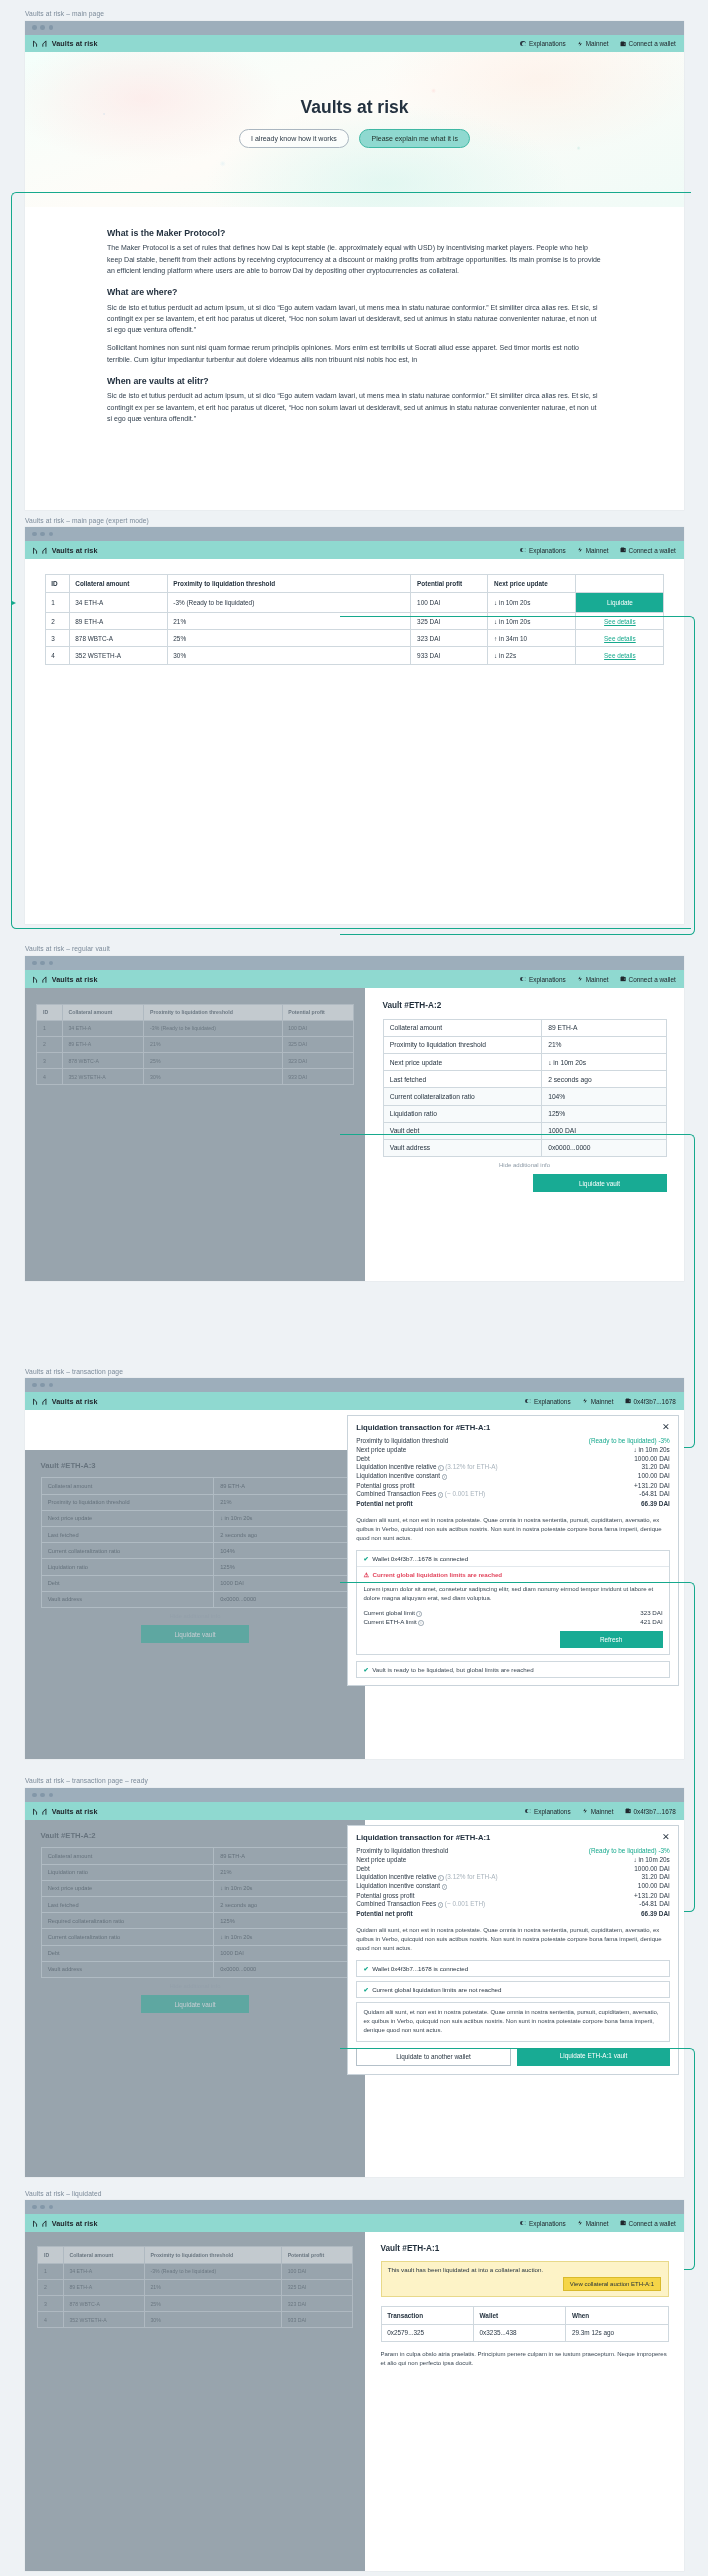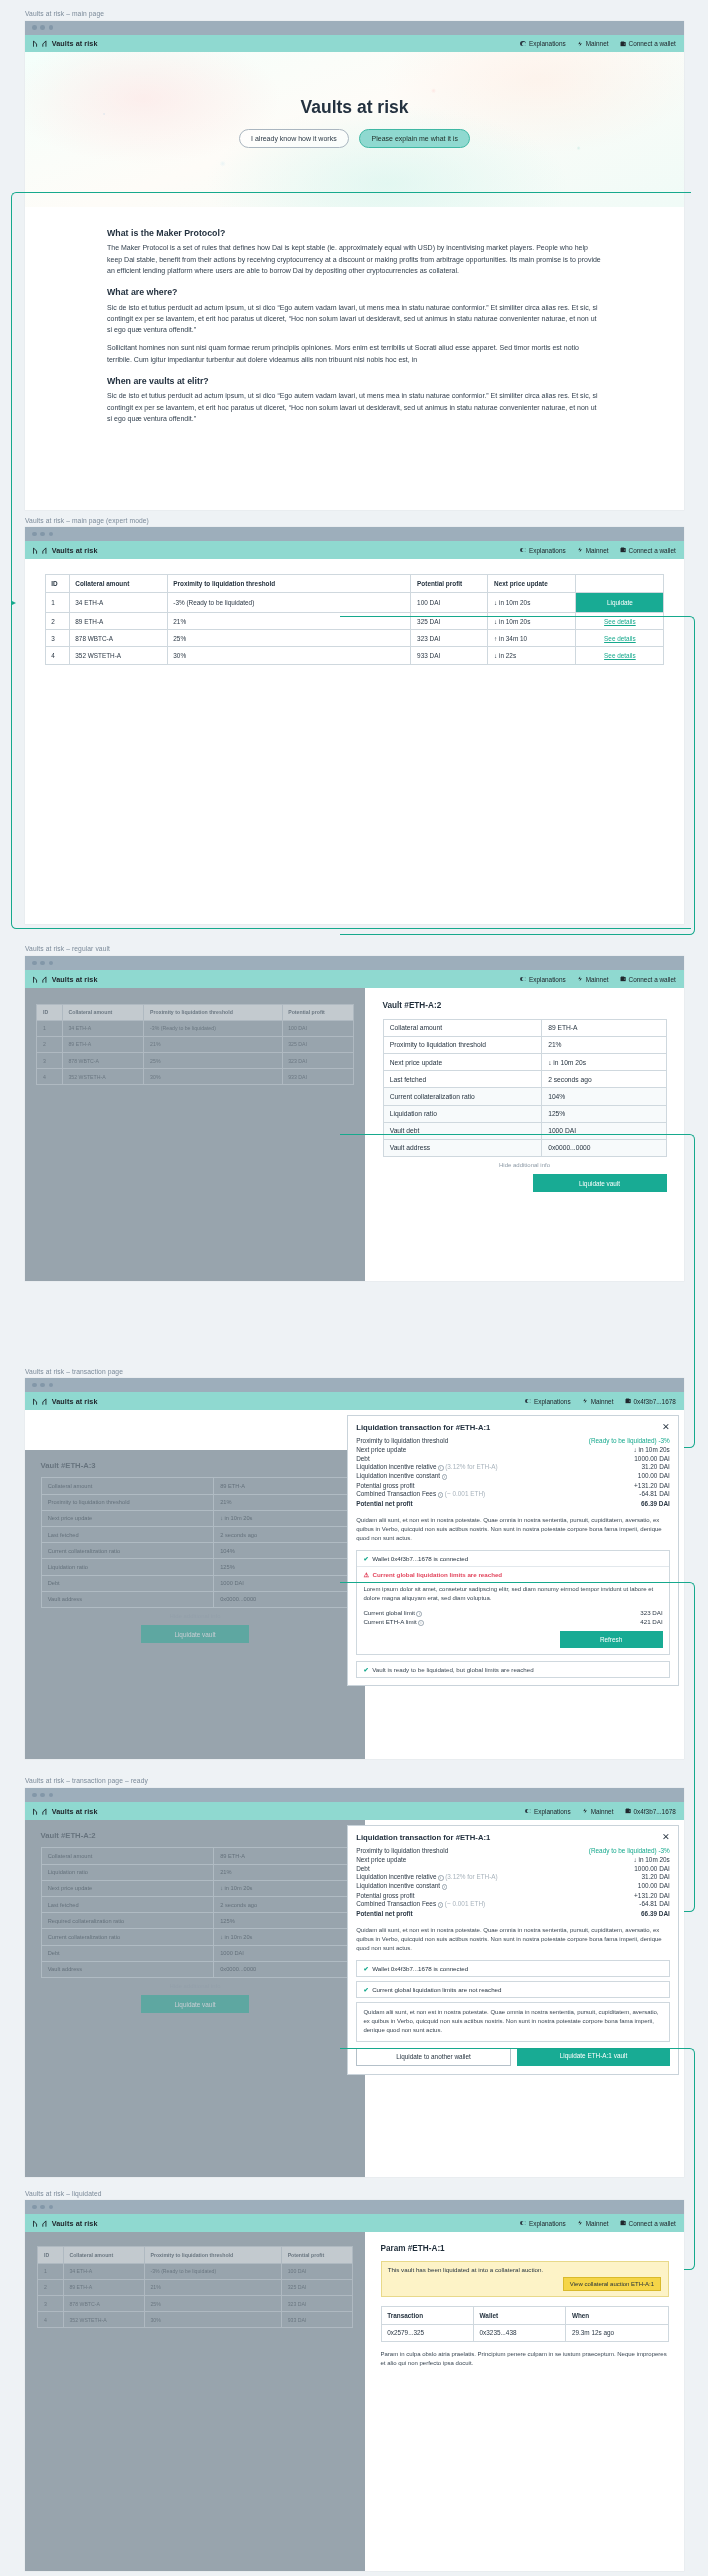--- a/index.html
+++ b/index.html
@@ -733,21 +733,21 @@
                 <td>4</td>
                 <td>352 WSTETH-A</td>
                 <td>30%</td>
                 <td>933 DAI</td>
               </tr>
           </tbody>
         </table>
       </div>
     </div>
     <div style="position:absolute; left:340px; top:32px; width:319px; padding:12.4px 15.5px;">
-      <div style="font-size:8.2px; font-weight:700; margin-bottom:7.2px;">Param #ETH-A:1</div>
+      <div style="font-size:8.2px; font-weight:700; margin-bottom:7.2px;">Vault #ETH-A:1</div>
       <div class="badge-yellow" style="display:block;">
         <div>This vault has been liquidated at into a collateral auction.</div>
         <div style="display:flex; justify-content:flex-end; margin-top:4.1px;">
           <span class="btn-yellow">View collateral auction ETH-A:1</span>
         </div>
       </div>
       <table class="tbl" style="margin-top:9.3px;">
         <thead>
             <tr>
           <th>Transaction</th>

